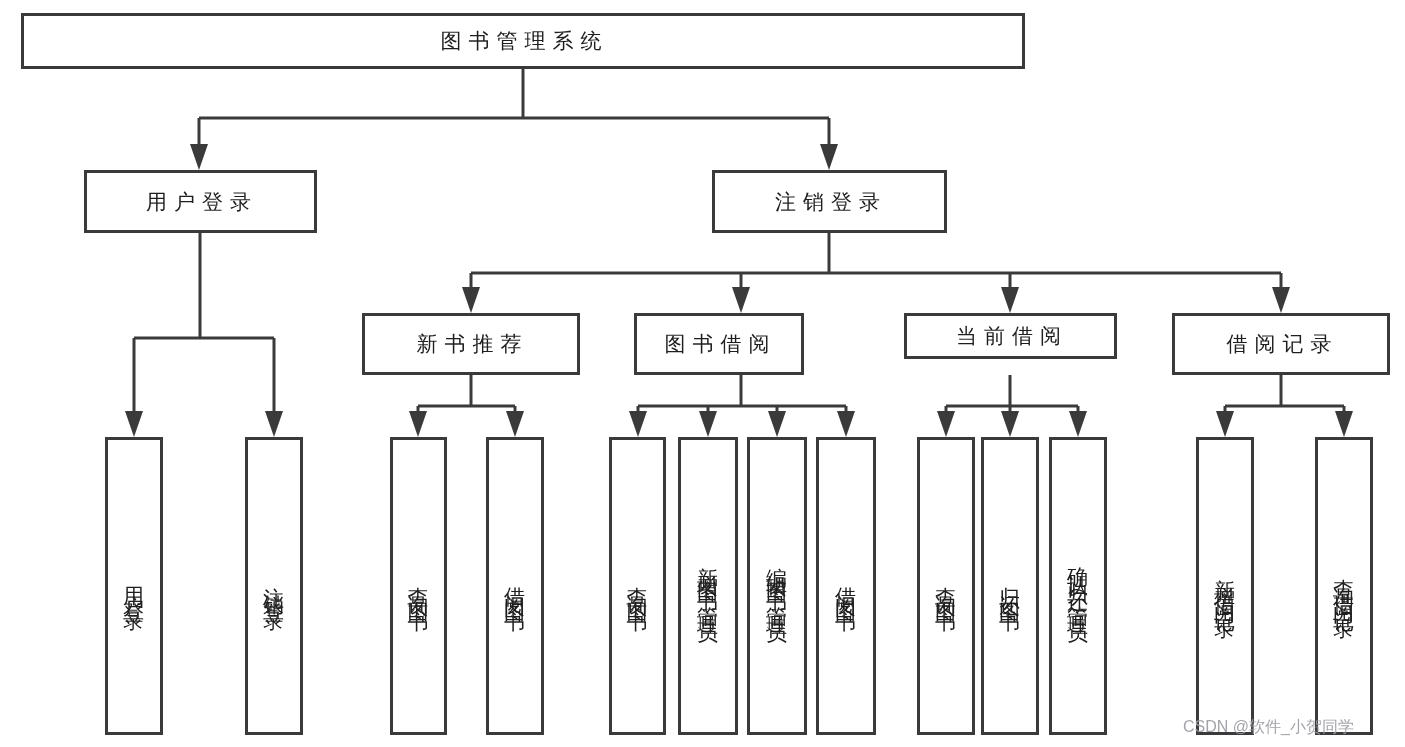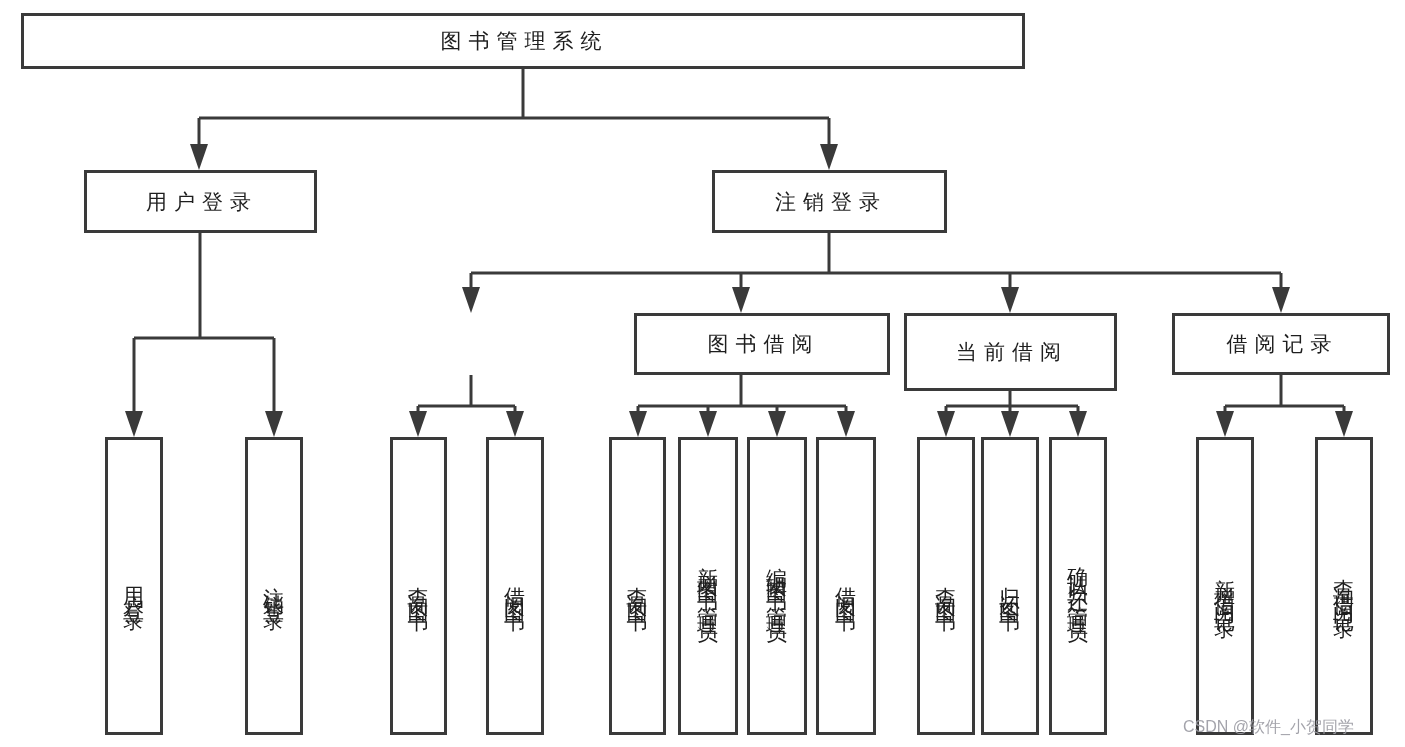--- a/index.html
+++ b/index.html
@@ -37,22 +37,22 @@
     letter-spacing:8px;
     line-height:1;
   }
   
   #n-root{left:21px;top:13px;width:1004px;height:56px;}
   
   #n-user-login{left:84px;top:170px;width:233px;height:63px;}
   #n-book-mgmt{left:712px;top:170px;width:235px;height:63px;}
   
   #n-newbook{left:362px;top:313px;width:218px;height:62px;}
-  #n-bookborrow{left:634px;top:313px;width:256px;height:62px;}
-  #n-currentborrow{left:904px;top:313px;width:213px;height:78px;}
+  #n-bookborrow{left:634px;top:313px;width:170px;height:62px;}
+  #n-currentborrow{left:904px;top:313px;width:213px;height:46px;}
   #n-borrowrecord{left:1172px;top:313px;width:218px;height:62px;}
   
   .leaf{top:437px;height:298px;}
   #l-user-login{left:105px;width:58px;}
   #l-logout{left:245px;width:58px;}
   #l-query1{left:390px;width:57px;}
   #l-borrow1{left:486px;width:58px;}
   #l-query2{left:609px;width:57px;}
   #l-add-book{left:678px;width:60px;}
   #l-edit-book{left:747px;width:60px;}
@@ -136,20 +136,23 @@
     <span>图书管理系统</span>
   </div>
 
   <div class="node h-node" id="n-user-login">
     <span>用户登录</span>
   </div>
   <div class="node h-node" id="n-book-mgmt">
     <span>注销登录</span>
   </div>
 
+  <div class="node h-node" id="n-newbook">
+    <span>新书推荐</span>
+  </div>
   <div class="node h-node" id="n-bookborrow">
     <span>图书借阅</span>
   </div>
   <div class="node h-node" id="n-currentborrow">
     <span>当前借阅</span>
   </div>
   <div class="node h-node" id="n-borrowrecord">
     <span>借阅记录</span>
   </div>
 

